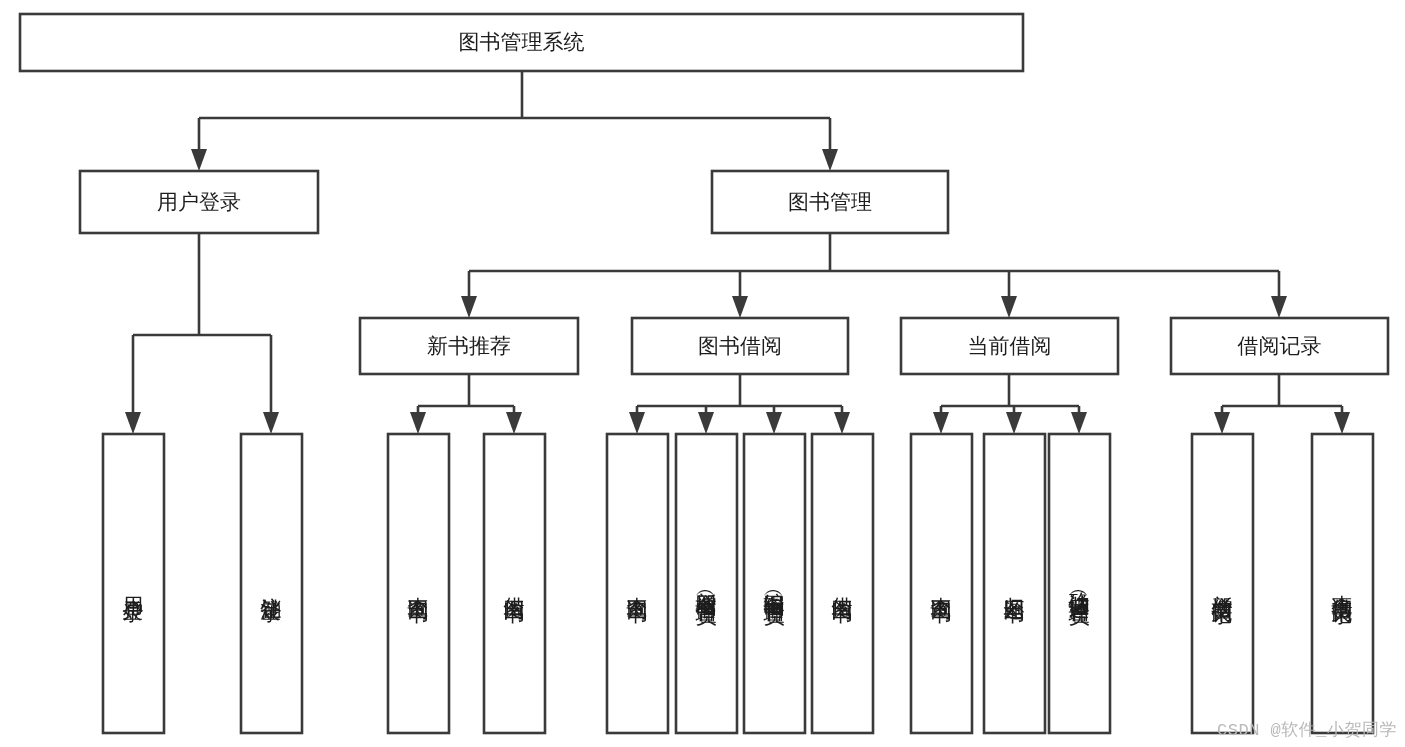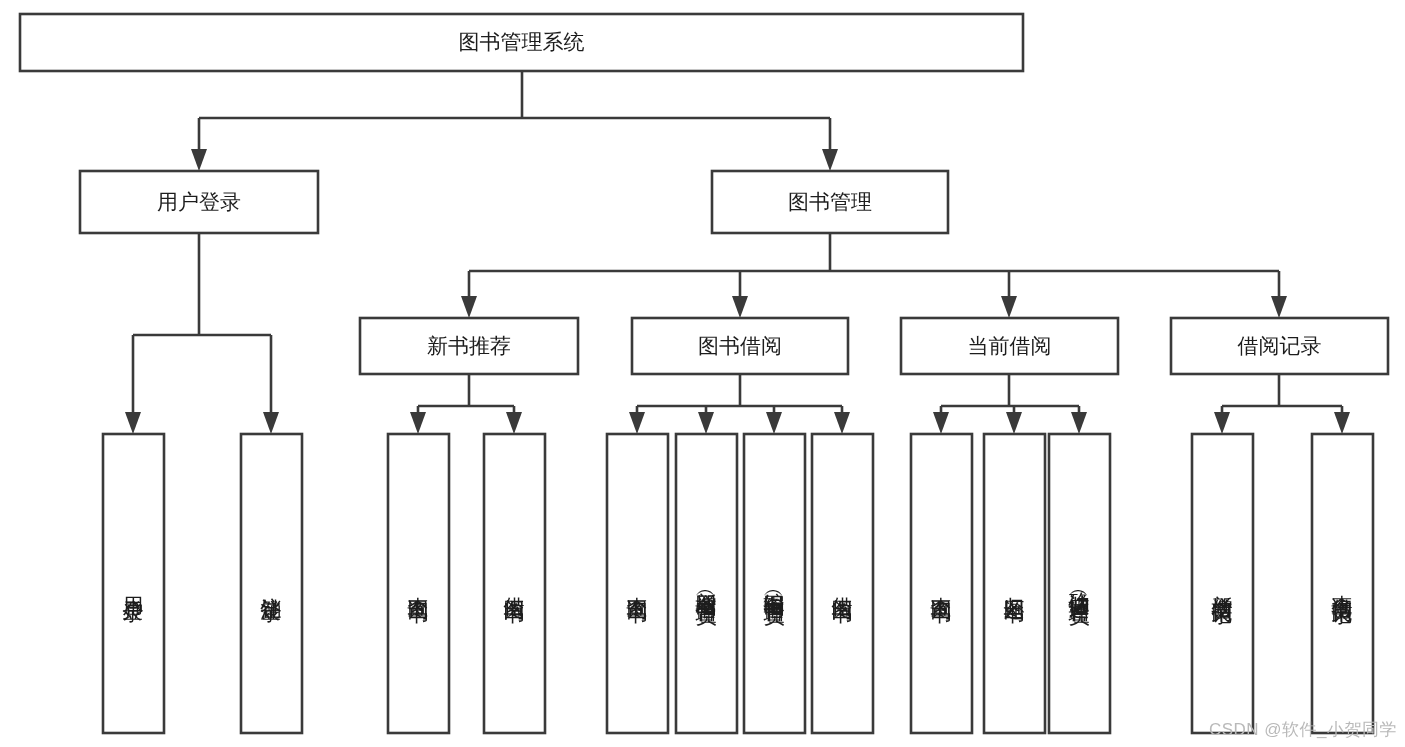--- a/index.html
+++ b/index.html
@@ -62,21 +62,21 @@
     width: 100%;
     height: 100%;
     display: flex;
     align-items: center;
     justify-content: center;
   }
   .watermark {
     position: absolute;
     right: 8px;
     bottom: 6px;
-    font-family: Liberation Sans, sans-serif;
+    font-family: Liberation Mono, monospace;
     font-size: 17px;
     color: #b9b9b9;
     letter-spacing: 0.5px;
     white-space: nowrap;
     user-select: none;
   }
 </style>
 </head>
 <body>
 

